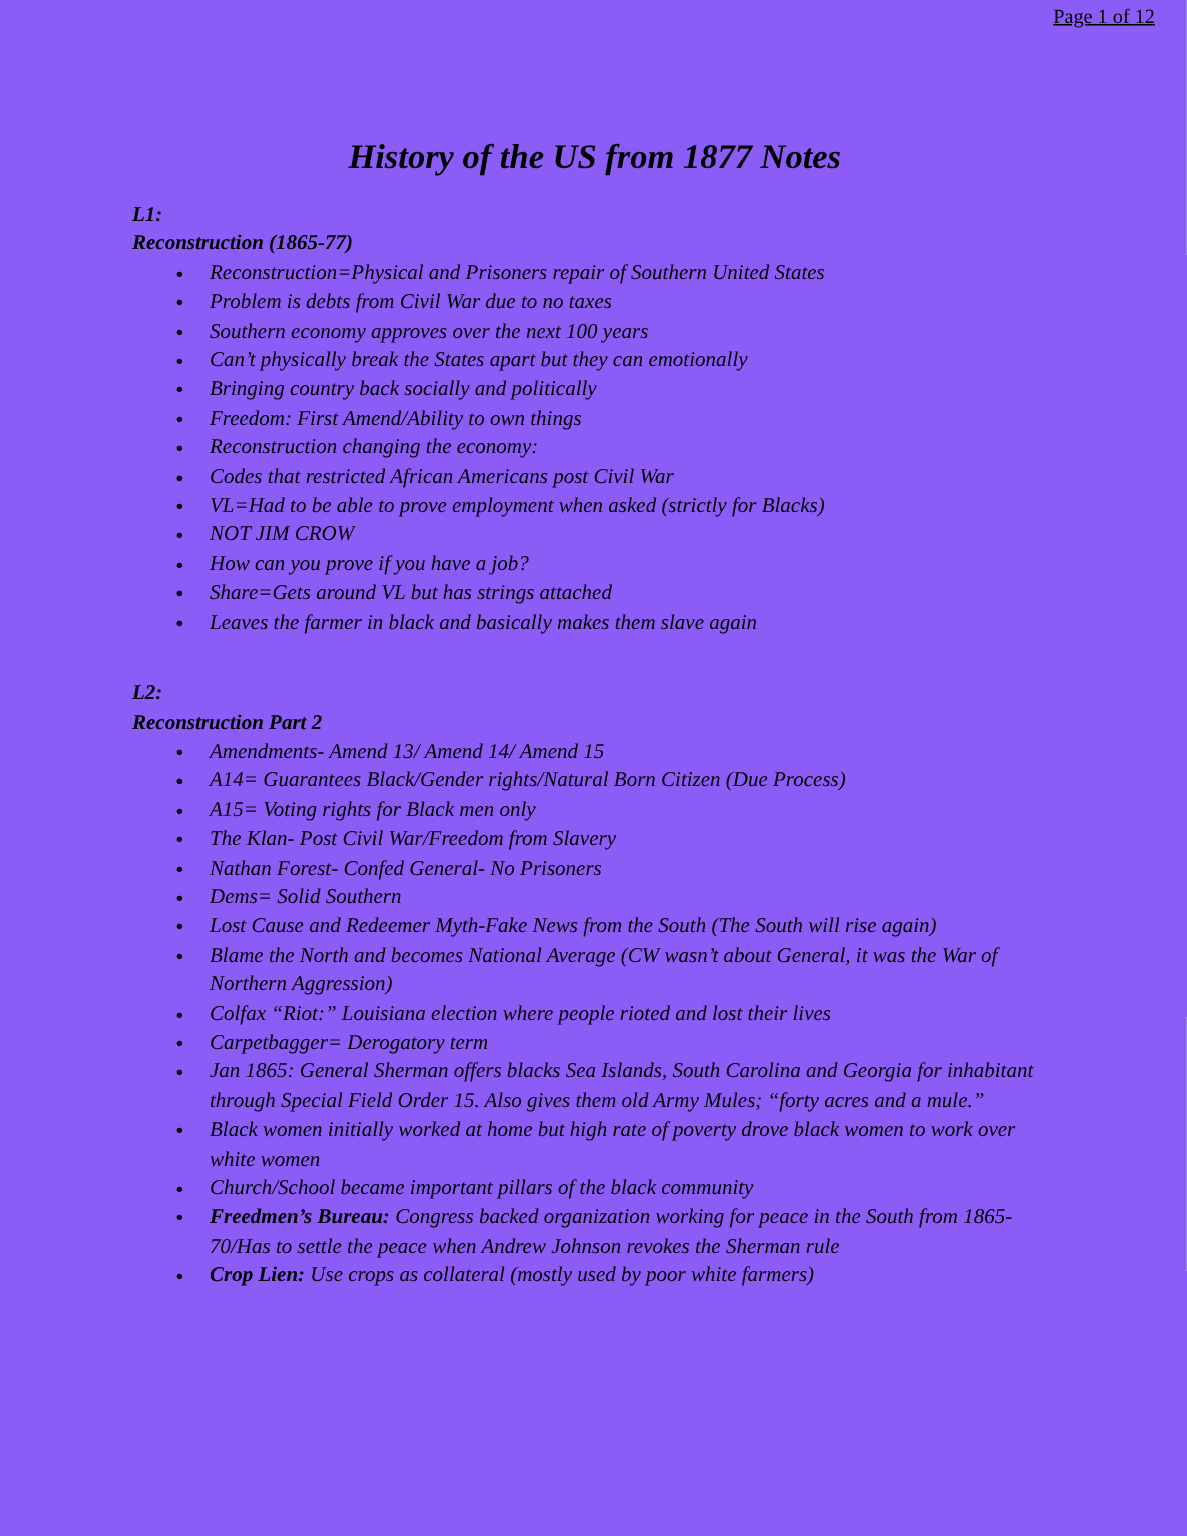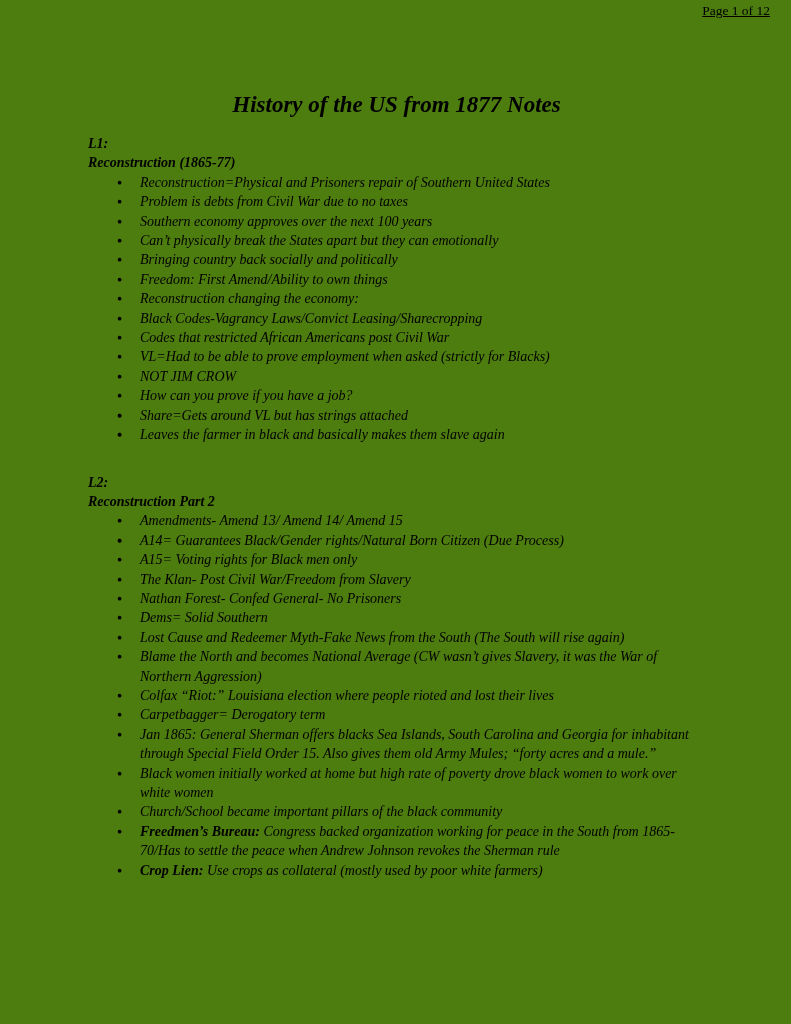--- a/index.html
+++ b/index.html
@@ -4,21 +4,21 @@
 <style>
   html, body { margin: 0; padding: 0; }
   body {
     width: 791px; height: 1024px;
     background: #ffffff;
     color: #000000;
     font-family: "Liberation Serif", serif;
     position: relative;
     overflow: hidden;
   }
-  .page { position: relative; width: 791px; height: 1024px; background: #4d7c0f; }
+  .page { position: relative; width: 791px; height: 1024px; background: #8b5cf6; }
   .page-header {
     position: absolute;
     top: 3px; right: 21px;
     font-size: 13.5px;
     line-height: 15px;
     text-decoration: underline;
   }
   .content {
     margin-left: 88px;
     margin-right: 86px;
@@ -62,21 +62,21 @@
           <div class="sec-label">L1:</div>
           <div class="sec-heading">Reconstruction (1865-77)</div>
           <ul class="bullets">
             <li><span class="dot">●</span><span>Reconstruction=Physical and Prisoners repair of Southern United States</span></li>
             <li><span class="dot">●</span><span>Problem is debts from Civil War due to no taxes</span></li>
             <li><span class="dot">●</span><span>Southern economy approves over the next 100 years</span></li>
             <li><span class="dot">●</span><span>Can’t physically break the States apart but they can emotionally</span></li>
             <li><span class="dot">●</span><span>Bringing country back socially and politically</span></li>
             <li><span class="dot">●</span><span>Freedom: First Amend/Ability to own things</span></li>
             <li><span class="dot">●</span><span>Reconstruction changing the economy:</span></li>
-            <li><span class="dot">●</span><span>Black Codes-Vagrancy Laws/Convict Leasing/Sharecropping</span></li>
+            <li><span class="dot">●</span></li>
             <li><span class="dot">●</span><span>Codes that restricted African Americans post Civil War</span></li>
             <li><span class="dot">●</span><span>VL=Had to be able to prove employment when asked (strictly for Blacks)</span></li>
             <li><span class="dot">●</span><span>NOT JIM CROW</span></li>
             <li><span class="dot">●</span><span>How can you prove if you have a job?</span></li>
             <li><span class="dot">●</span></li>
             <li><span class="dot">●</span><span>Share=Gets around VL but has strings attached</span></li>
             <li><span class="dot">●</span></li>
             <li><span class="dot">●</span><span>Leaves the farmer in black and basically makes them slave again</span></li>
           </ul>
         </section>
@@ -85,21 +85,21 @@
           <div class="sec-heading">Reconstruction Part 2</div>
           <ul class="bullets">
             <li><span class="dot">●</span><span>Amendments- Amend 13/ Amend 14/ Amend 15</span></li>
             <li><span class="dot">●</span></li>
             <li><span class="dot">●</span><span>A14= Guarantees Black/Gender rights/Natural Born Citizen (Due Process)</span></li>
             <li><span class="dot">●</span><span>A15= Voting rights for Black men only</span></li>
             <li><span class="dot">●</span><span>The Klan- Post Civil War/Freedom from Slavery</span></li>
             <li><span class="dot">●</span><span>Nathan Forest- Confed General- No Prisoners</span></li>
             <li><span class="dot">●</span><span>Dems= Solid Southern</span></li>
             <li><span class="dot">●</span><span>Lost Cause and Redeemer Myth-Fake News from the South (The South will rise again)</span></li>
-            <li><span class="dot">●</span><span>Blame the North and becomes National Average (CW wasn’t gives Slavery, it was the War of Northern Aggression)</span></li>
+            <li><span class="dot">●</span><span>Blame the North and becomes National Average (CW wasn’t about General, it was the War of Northern Aggression)</span></li>
             <li><span class="dot">●</span><span>Colfax “Riot:” Louisiana election where people rioted and lost their lives</span></li>
             <li><span class="dot">●</span><span>Carpetbagger= Derogatory term</span></li>
             <li><span class="dot">●</span><span>Jan 1865: General Sherman offers blacks Sea Islands, South Carolina and Georgia for inhabitant through Special Field Order 15. Also gives them old Army Mules; “forty acres and a mule.”</span></li>
             <li><span class="dot">●</span><span>Black women initially worked at home but high rate of poverty drove black women to work over white women</span></li>
             <li><span class="dot">●</span><span>Church/School became important pillars of the black community</span></li>
             <li><span class="dot">●</span><b>Freedmen’s Bureau:</b><span> Congress backed organization working for peace in the South from 1865-70/Has to settle the peace when Andrew Johnson revokes the Sherman rule</span></li>
             <li><span class="dot">●</span><b>Crop Lien:</b><span> Use crops as collateral (mostly used by poor white farmers)</span></li>
           </ul>
         </section>
       </div>

